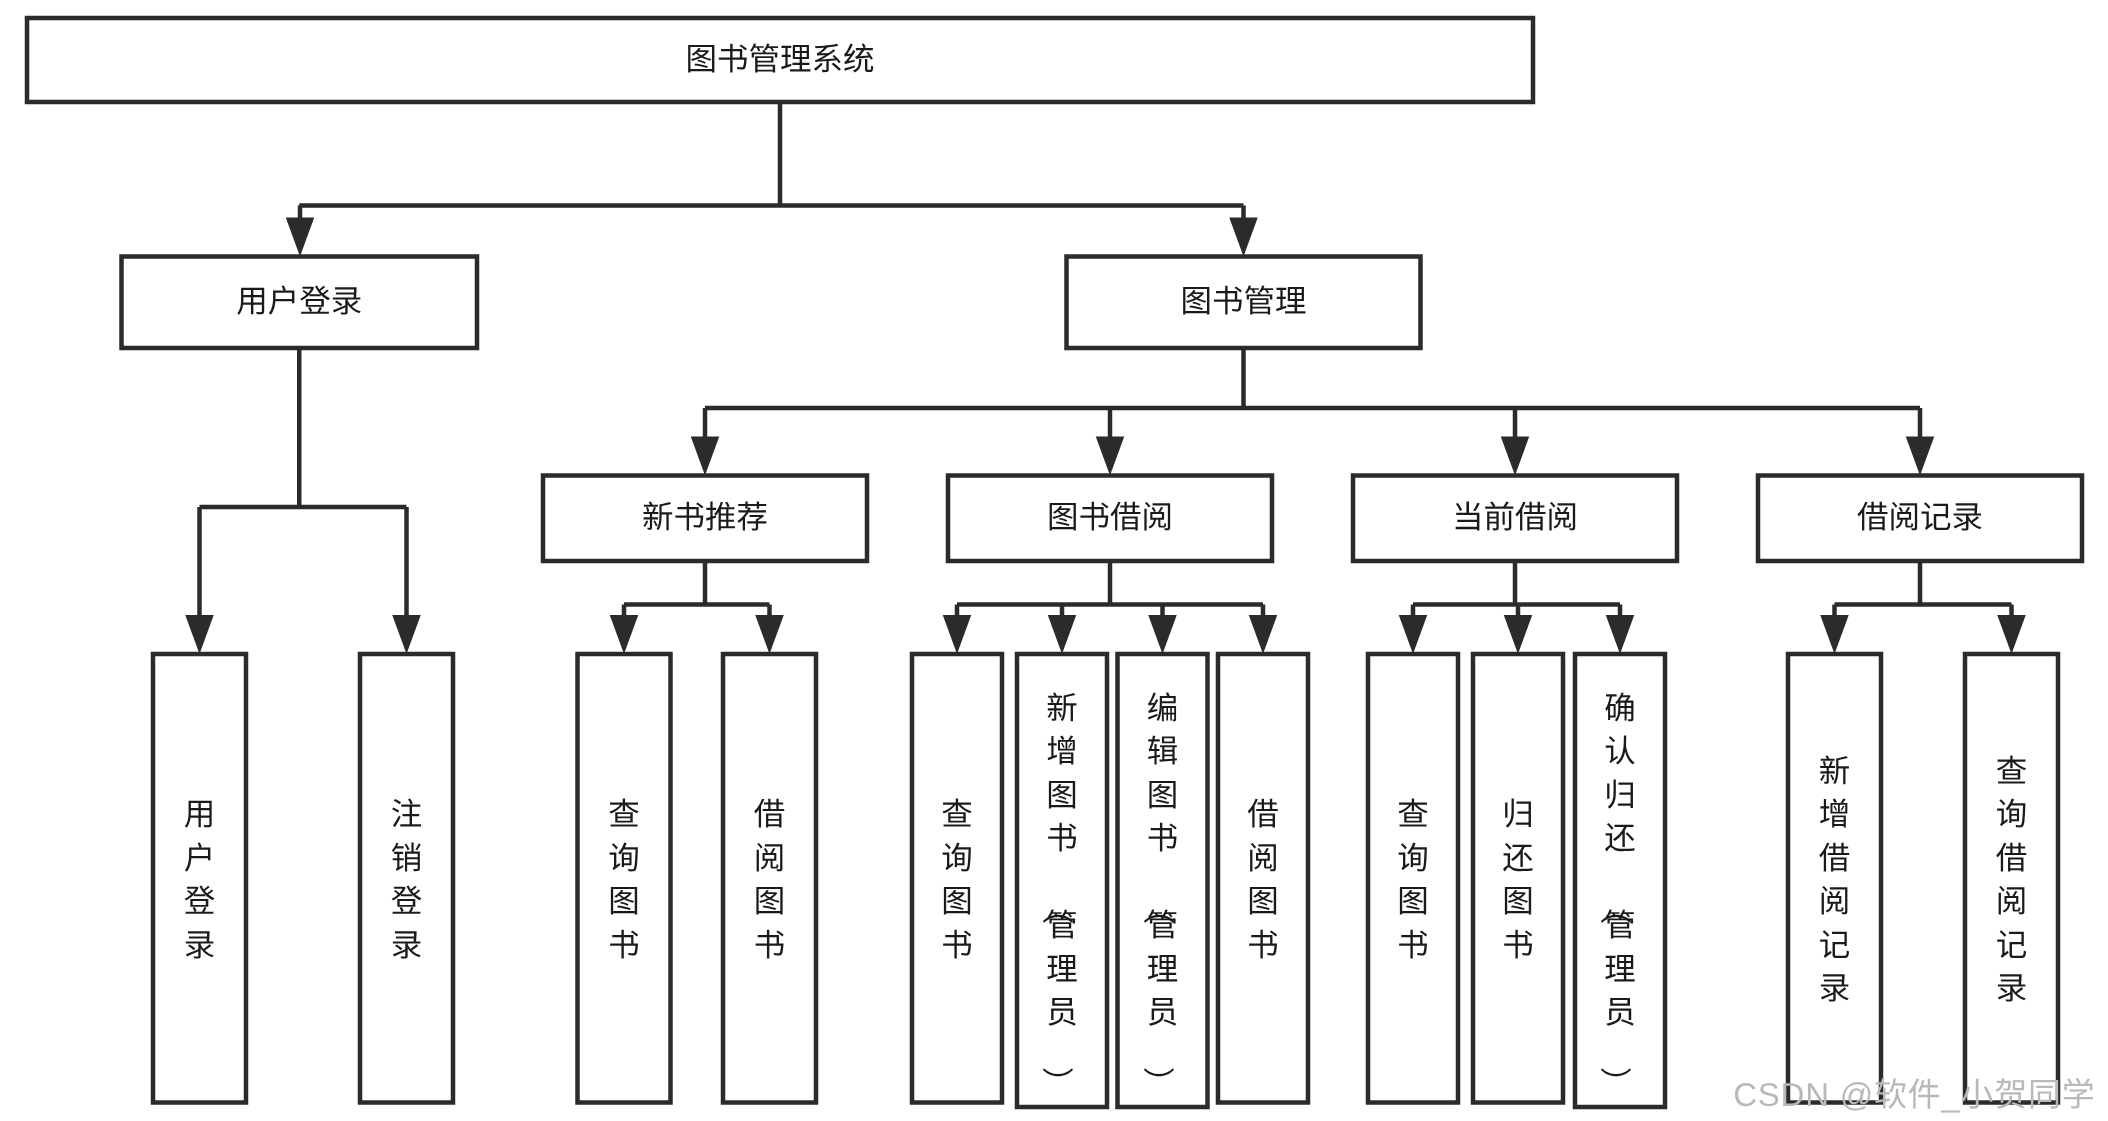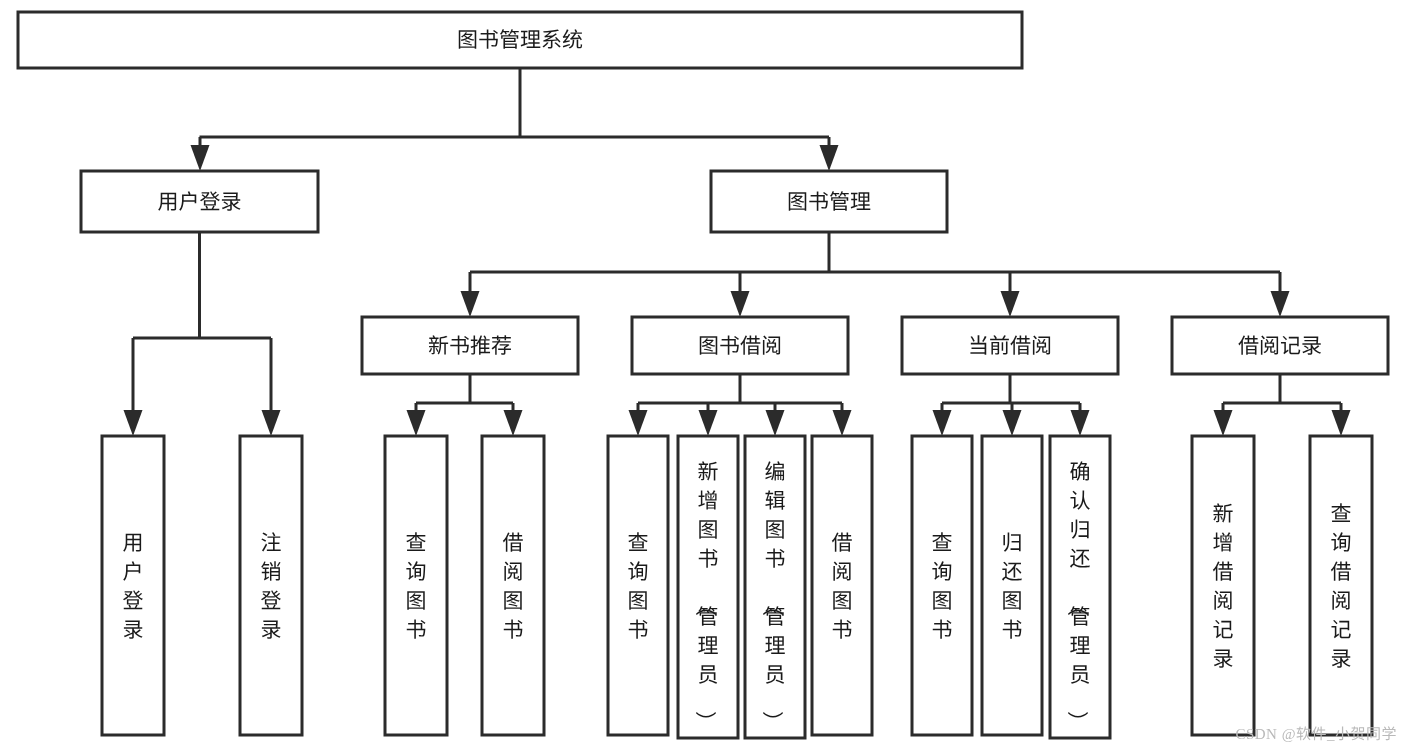--- a/index.html
+++ b/index.html
@@ -51,22 +51,22 @@
   .node-label-v {
     font-family: "DejaVu Sans", "Liberation Sans", sans-serif;
     font-size: 21px;
     fill: #1a1a1a;
     text-anchor: middle;
   }
   .watermark-text {
     position: absolute;
     right: 8px;
     bottom: 4px;
-    font-family: Liberation Serif, serif;
-    font-size: 15px;
+    font-family: Liberation Sans, sans-serif;
+    font-size: 22px;
     color: #b9b9b9;
     white-space: nowrap;
     letter-spacing: 0.5px;
     pointer-events: none;
     margin-left: 28px;
   }
 </style>
 </head>
 <body>
 

